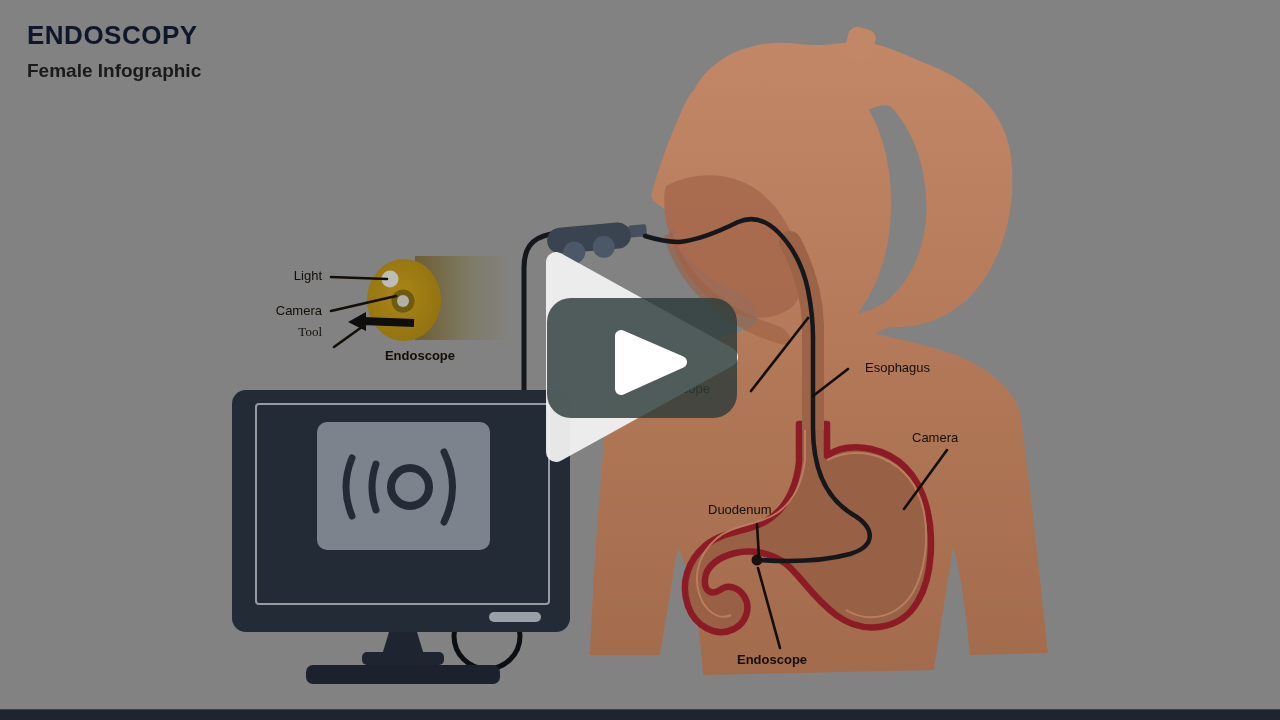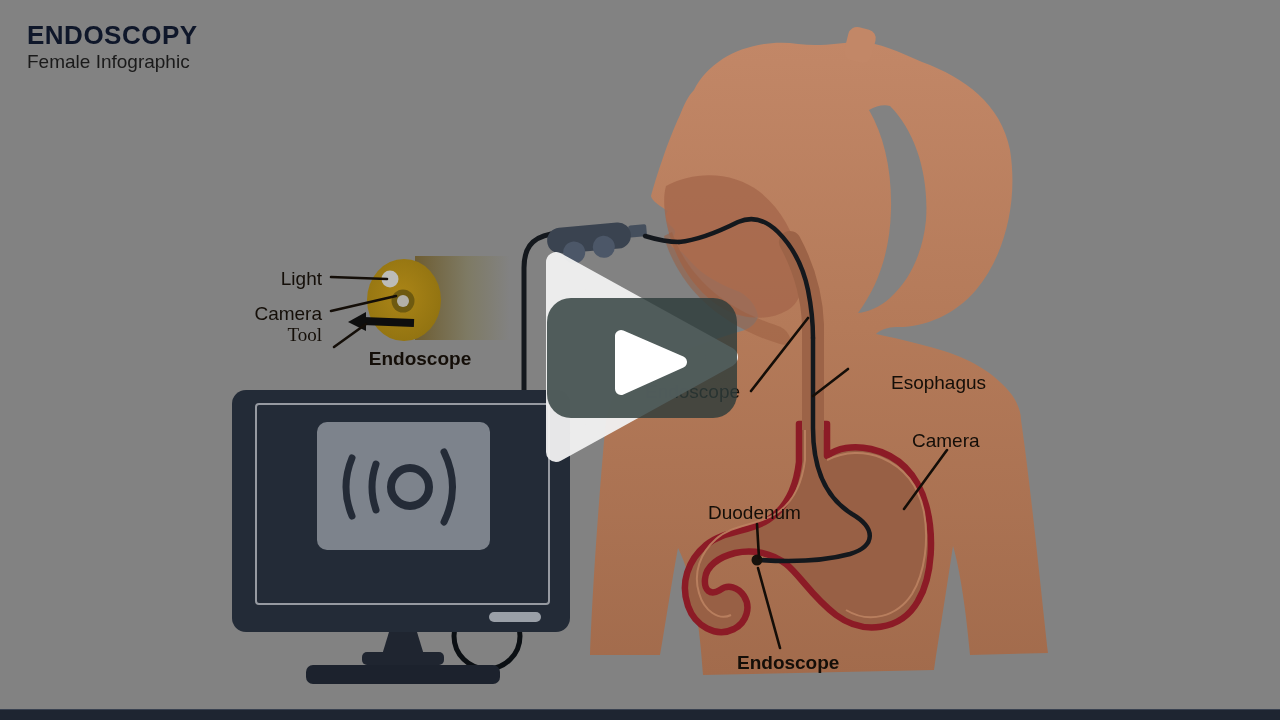--- a/index.html
+++ b/index.html
@@ -2,22 +2,22 @@
 <html><head>
 <meta charset="utf-8">
 <style>
   html,body{margin:0;padding:0;background:#828282;}
   .stage{position:relative;width:1280px;height:720px;overflow:hidden;
          font-family:"Liberation Sans",sans-serif;background:#828282;}
   .art,.overlay{position:absolute;left:0;top:0;width:1280px;height:720px;}
   .overlay{pointer-events:none;}
   .hdr{position:absolute;left:27px;top:20px;color:#0d0d0d;}
   .title{font-size:26px;font-weight:800;letter-spacing:.5px;color:#0f172a;}
-  .subtitle{font-size:19px;font-weight:400;color:#1a1a1a;}
-  .lbl{position:absolute;font-size:19px;color:#140e08;white-space:nowrap;}
+  .subtitle{font-size:19px;font-weight:700;color:#1a1a1a;margin-top:9px;}
+  .lbl{position:absolute;font-size:13px;color:#140e08;white-space:nowrap;}
   .lbl.b{font-weight:700;}
   .ralign{text-align:right;}
   .center{text-align:center;}
   .video-txt{position:absolute;left:317px;top:566px;width:173px;text-align:center;
              font-size:20px;font-weight:700;color:#6f757e;letter-spacing:.5px;}
   .bar{position:absolute;left:0;bottom:0;width:1280px;height:10px;
        background:#1e2531;border-top:1px solid #394150;}
 </style>
 </head>
 <body>
@@ -156,21 +156,21 @@
     <div class="title">ENDOSCOPY</div>
     <div class="subtitle">Female Infographic</div>
   </div>
 
   <div class="lbl ralign" style="left:240px;top:268px;width:82px;">Light</div>
   <div class="lbl ralign" style="left:230px;top:303px;width:92px;">Camera</div>
   <div class="lbl ralign" style="left:240px;top:324px;width:82px;font-family:Liberation Serif, serif;">Tool</div>
   <div class="lbl b center" style="left:360px;top:348px;width:120px;">Endoscope</div>
 
   <div class="lbl" style="left:645px;top:381px;">Endoscope</div>
-  <div class="lbl" style="left:865px;top:372px;margin-left:26px;">Esophagus</div>
+  <div class="lbl" style="left:865px;top:360px;">Esophagus</div>
   <div class="lbl" style="left:912px;top:430px;">Camera</div>
   <div class="lbl" style="left:708px;top:502px;">Duodenum</div>
   <div class="lbl b" style="left:737px;top:652px;">Endoscope</div>
 
 
   <svg class="overlay" viewBox="0 0 1280 720">
     <polygon points="556,262 556,452 728,357" fill="#f2f2f2" stroke="#f2f2f2" stroke-width="20" stroke-linejoin="round" opacity="0.95"></polygon>
     <g style="pointer-events:auto;cursor:pointer;">
       <rect x="547" y="298" width="190" height="120" rx="24" fill="rgba(45,60,58,0.82)"></rect>
       <polygon points="621,336 621,389 681,362" fill="#ffffff" stroke="#ffffff" stroke-width="12" stroke-linejoin="round"></polygon>

